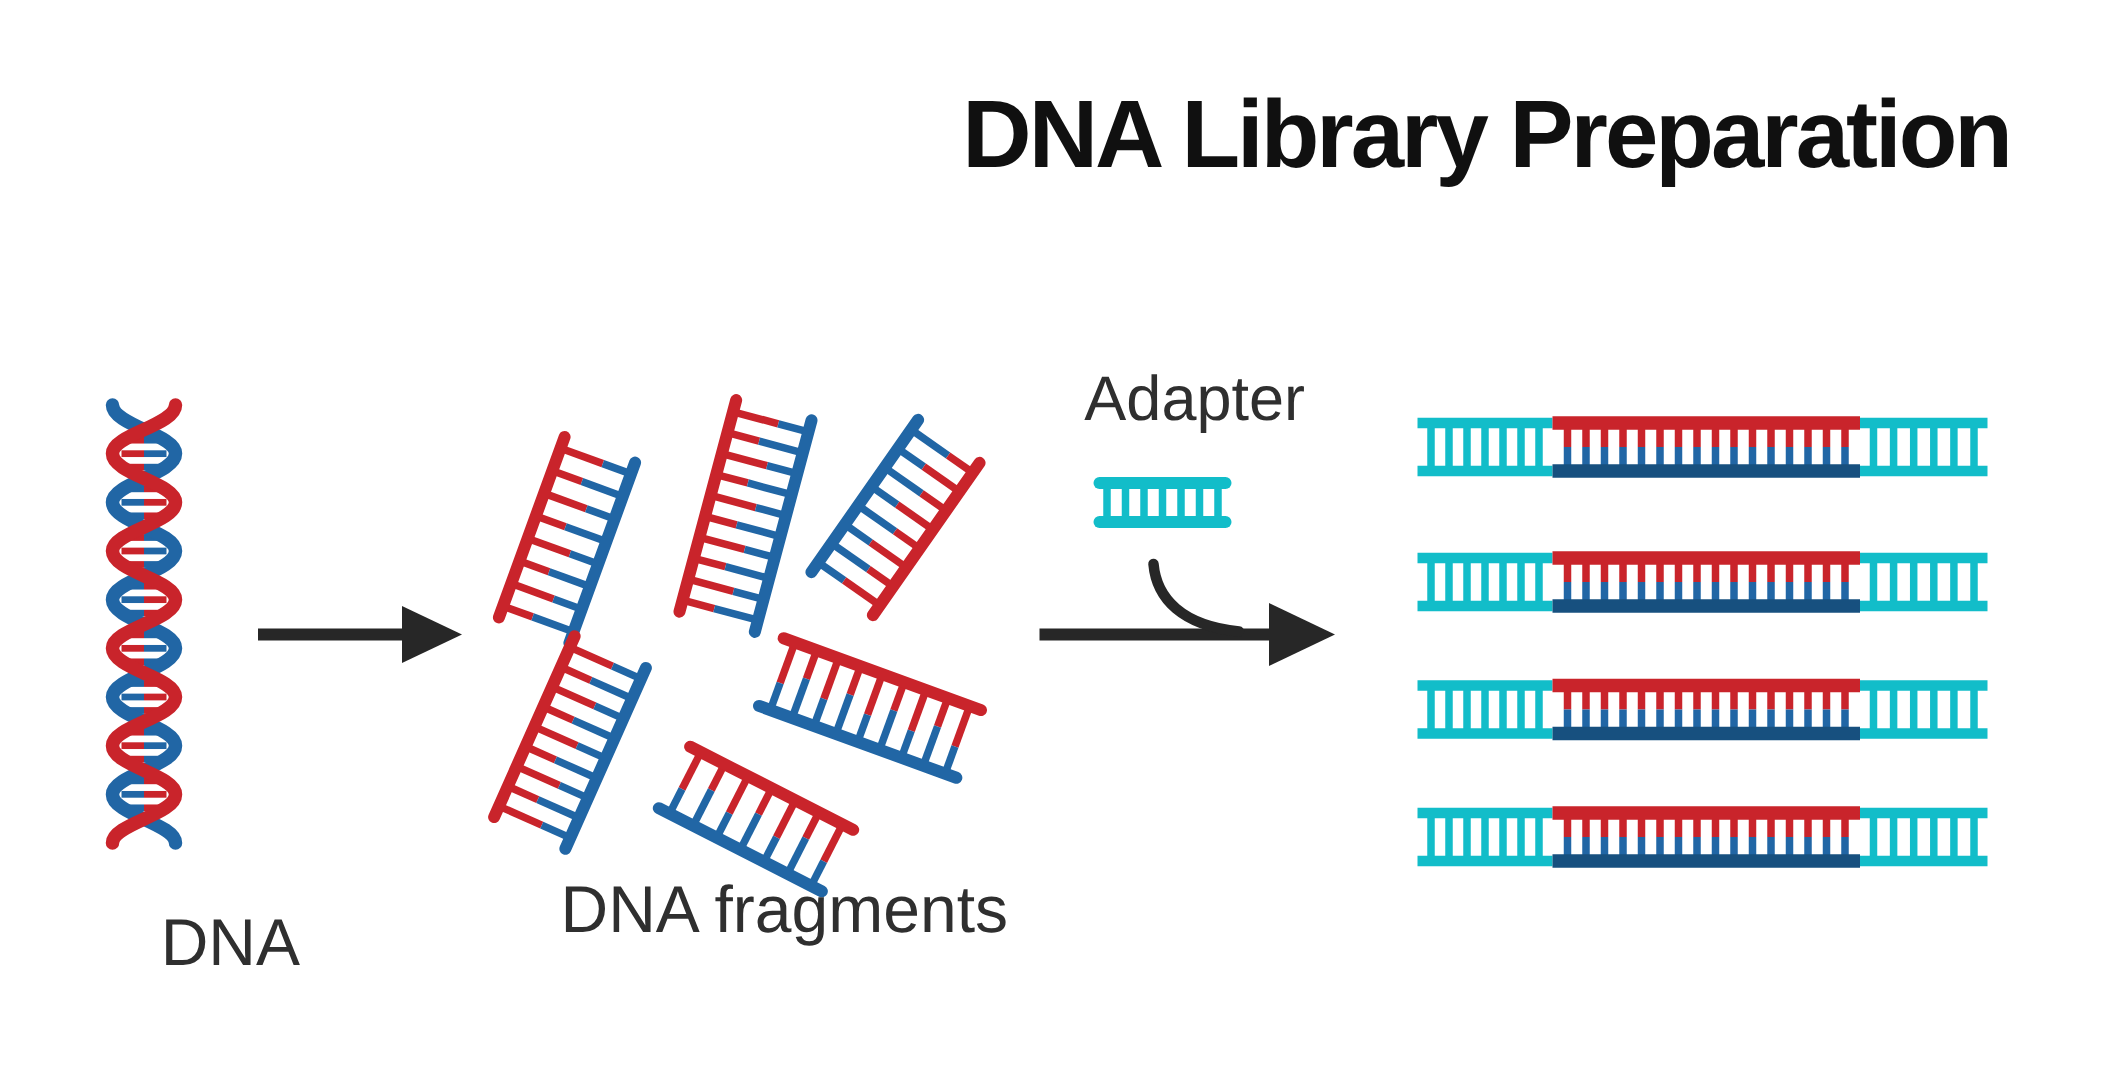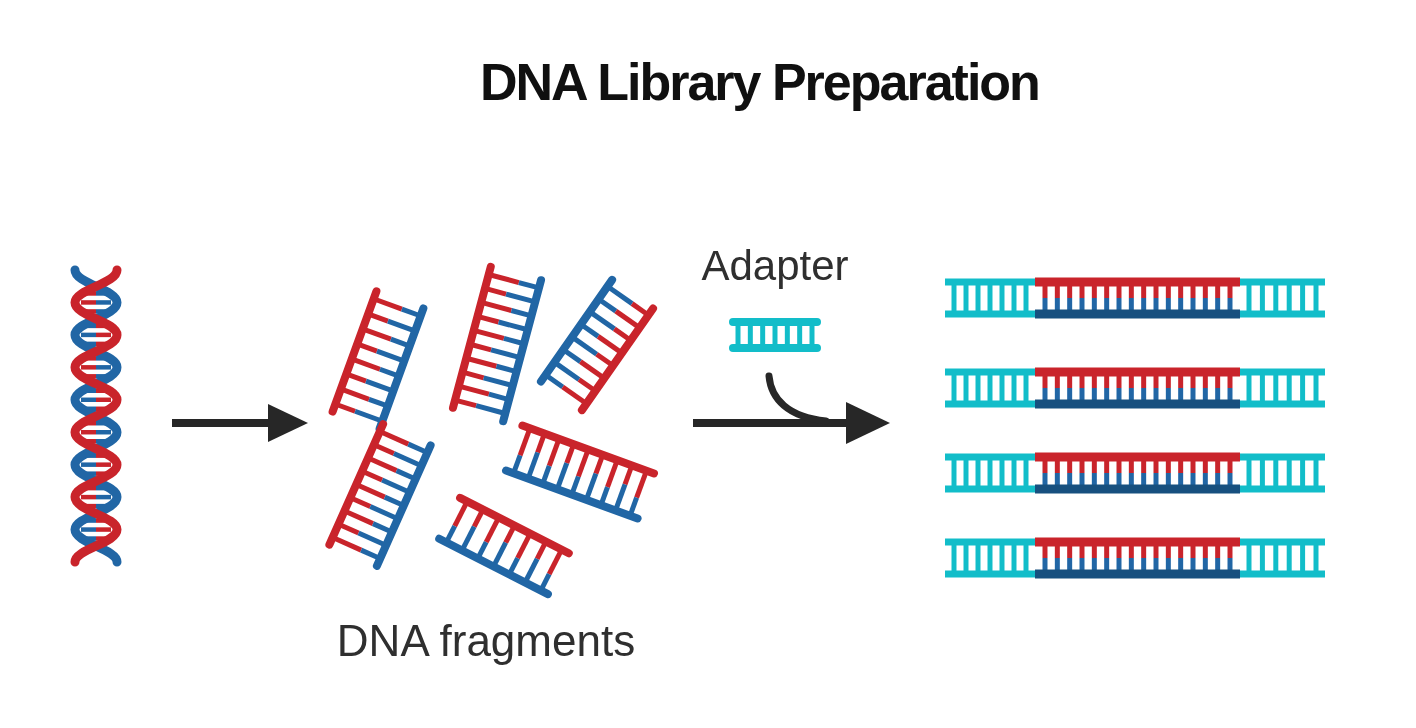--- a/index.html
+++ b/index.html
@@ -1,24 +1,24 @@
 <!DOCTYPE html>
 <html style="--title-color: #101010; --label-color: #2f2f2f; --bg: #ffffff;"><head>
 <meta charset="utf-8">
 <style>
   html,body{margin:0;padding:0;}
   body{font-family:"Liberation Sans",sans-serif;background:#ffffff;}
   .canvas{position:relative;width:1416px;height:728px;background:var(--bg,#fff);overflow:hidden;}
-  .title{position:absolute;left:480px;top:52px;width:860px;text-align:left;
-         font-size:52px;font-weight:700;letter-spacing:-2px;color:var(--title-color,#101010);
+  .title{position:absolute;left:480px;top:52px;width:860px;text-align:right;
+         font-size:64px;font-weight:700;letter-spacing:-2px;color:var(--title-color,#101010);
          white-space:nowrap;}
   .stage-label{position:absolute;font-size:44px;font-weight:400;color:var(--label-color,#2f2f2f);
-         text-align:center;white-space:nowrap;}
+         text-align:right;white-space:nowrap;}
   .label-dna{left:30px;top:604px;width:170px;}
-  .label-fragments{left:300px;top:616px;width:372px;}
+  .label-fragments{left:300px;top:582px;width:372px;}
   .label-library{left:985px;top:604px;width:300px;}
   .label-adapter{left:680px;top:242px;width:190px;font-size:42px;}
   svg.diagram{position:absolute;left:0;top:0;}
 </style>
 </head>
 <body>
 
 <div class="canvas">
   <div class="title">DNA Library Preparation</div>
 
@@ -429,14 +429,15 @@
         <line x1="945" y1="542" x2="1035" y2="542" stroke="#12bdc9" stroke-width="7" stroke-linecap="butt"></line>
         <line x1="945" y1="574" x2="1035" y2="574" stroke="#12bdc9" stroke-width="7" stroke-linecap="butt"></line>
         <line x1="1240" y1="542" x2="1325" y2="542" stroke="#12bdc9" stroke-width="7" stroke-linecap="butt"></line>
         <line x1="1240" y1="574" x2="1325" y2="574" stroke="#12bdc9" stroke-width="7" stroke-linecap="butt"></line>
         <line x1="1035" y1="542" x2="1240" y2="542" stroke="#c9242b" stroke-width="9" stroke-linecap="butt"></line>
         <line x1="1035" y1="574" x2="1240" y2="574" stroke="#17507f" stroke-width="9" stroke-linecap="butt"></line>
       </g>
     </svg>
 
   <div class="stage-label label-adapter">Adapter</div>
+  <div class="stage-label label-dna">DNA</div>
   <div class="stage-label label-fragments">DNA fragments</div>
 </div>
 
 </body></html>

